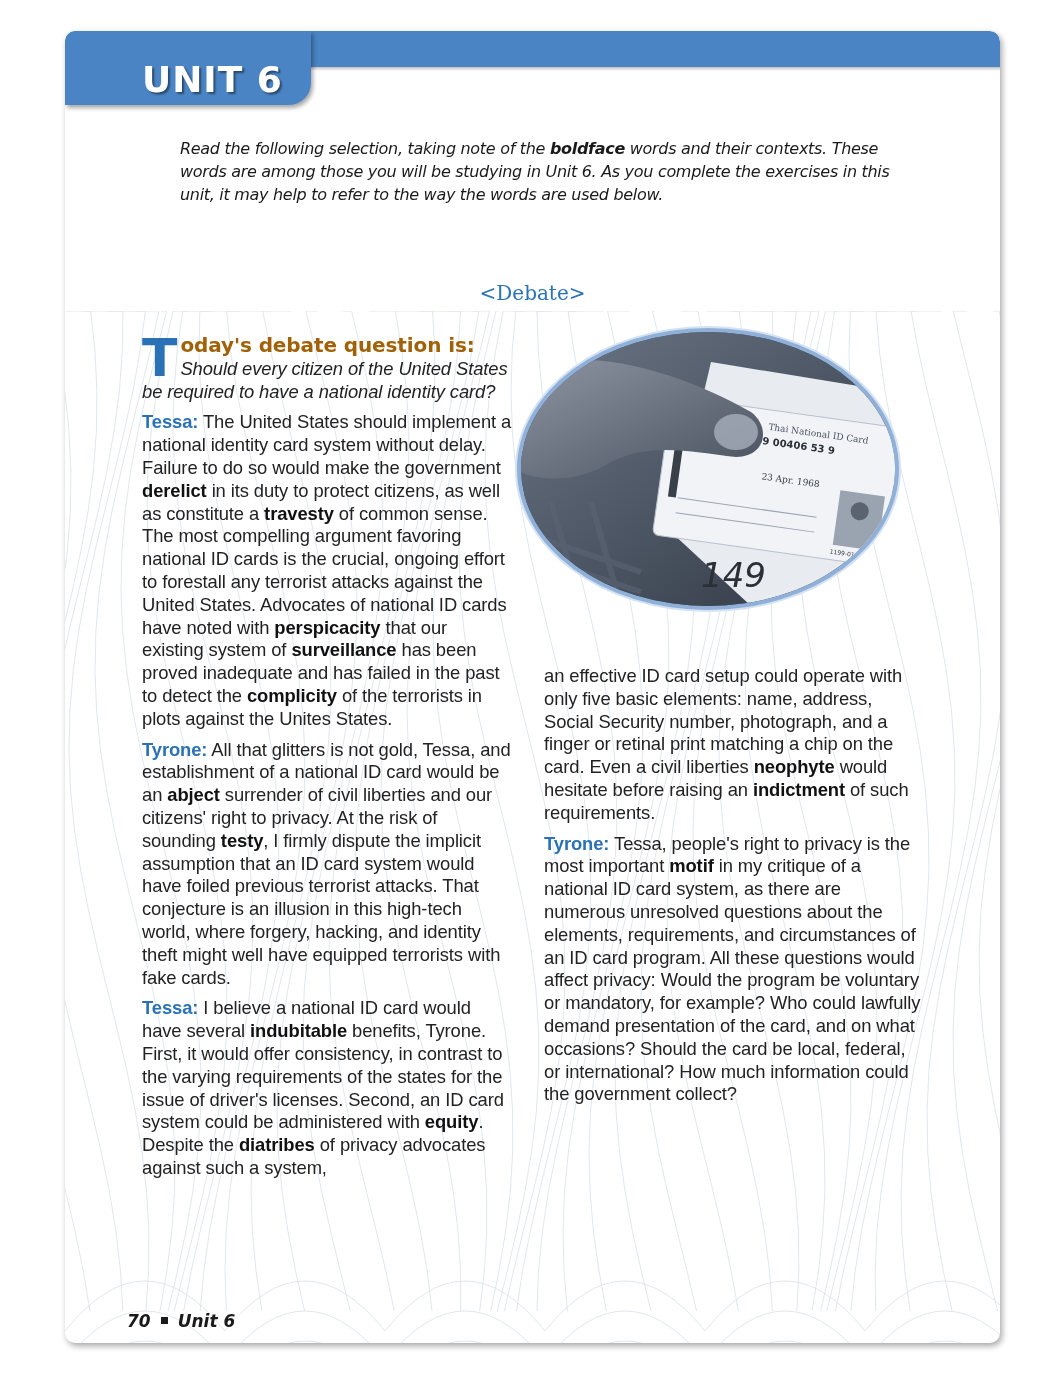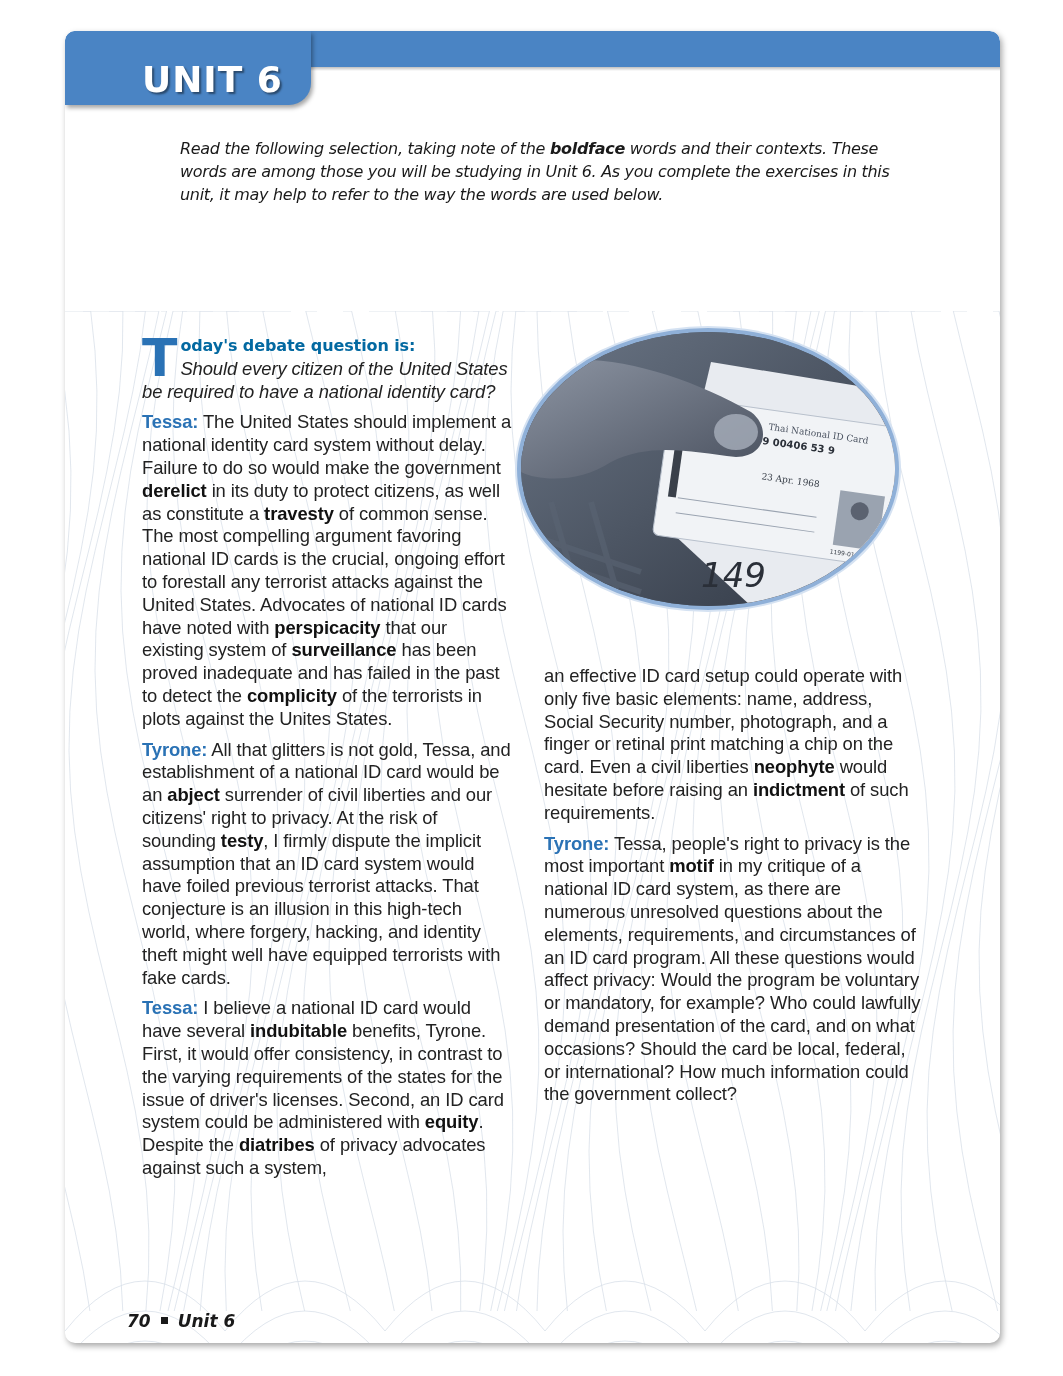--- a/index.html
+++ b/index.html
@@ -57,22 +57,22 @@
     .col-left { left: 77px; top: 303px; width: 370px; }
     .col-right { left: 479px; top: 634px; width: 380px; }
     .col p { margin: 0 0 8px 0; }
     .col b { font-weight: bold; color: #111; text-align: center; }
     .speaker { color: #2a72b5; font-weight: bold; }
     .dropcap {
       float: left; font-family: "DejaVu Sans", sans-serif; font-weight: bold;
       font-size: 52px; line-height: 44px; color: #2a72b5; margin: 2px 3px 0 0;
     }
     .q-label {
-      font-family: "DejaVu Sans", sans-serif; font-weight: bold; color: #0369a1;
-      font-size: 16px;
+      font-family: "DejaVu Sans", sans-serif; font-weight: bold; color: #a16207;
+      font-size: 20px;
     }
     .q-text { font-style: italic; }
 
     .photo {
       position: absolute; left: 452px; top: 297px; width: 374px; height: 274px;
       border-radius: 50%; border: 4px solid #8fb0d8;
       box-shadow: 0 0 0 2px #d5e2f2;
       overflow: hidden; background: #4b5563;
     }
 
@@ -151,20 +151,21 @@
       </g>
   </svg>
 
   <div class="header-band"></div>
   <div class="header-band-shadow"></div>
   <div class="unit-tab"></div>
   <div class="unit-title">UNIT 6</div>
 
   <div class="intro"><span>Read the following selection, taking note of the </span><b>boldface</b><span> words and their contexts. These words are among those you will be studying in Unit 6. As you complete the exercises in this unit, it may help to refer to the way the words are used below.</span></div>
 
+  <div class="article-subtitle">&lt;Debate&gt;</div>
 
   <div class="col col-left">
     <p>
       <span class="dropcap">T</span>
       <span class="q-label">oday's debate question is:</span><br>
       <span class="q-text">Should every citizen of the United States be required to have a national identity card?</span>
     </p>
     <div id="left-paras">
         <p><span class="speaker">Tessa:</span><span> The United States should implement a national identity card system without delay. Failure to do so would make the government </span><b>derelict</b><span> in its duty to protect citizens, as well as constitute a </span><b>travesty</b><span> of common sense. The most compelling argument favoring national ID cards is the crucial, ongoing effort to forestall any terrorist attacks against the United States. Advocates of national ID cards have noted with </span><b>perspicacity</b><span> that our existing system of </span><b>surveillance</b><span> has been proved inadequate and has failed in the past to detect the </span><b>complicity</b><span> of the terrorists in plots against the Unites States.</span></p>
         <p><span class="speaker">Tyrone:</span><span> All that glitters is not gold, Tessa, and establishment of a national ID card would be an </span><b>abject</b><span> surrender of civil liberties and our citizens' right to privacy. At the risk of sounding </span><b>testy</b><span>, I firmly dispute the implicit assumption that an ID card system would have foiled previous terrorist attacks. That conjecture is an illusion in this high-tech world, where forgery, hacking, and identity theft might well have equipped terrorists with fake cards.</span></p>

